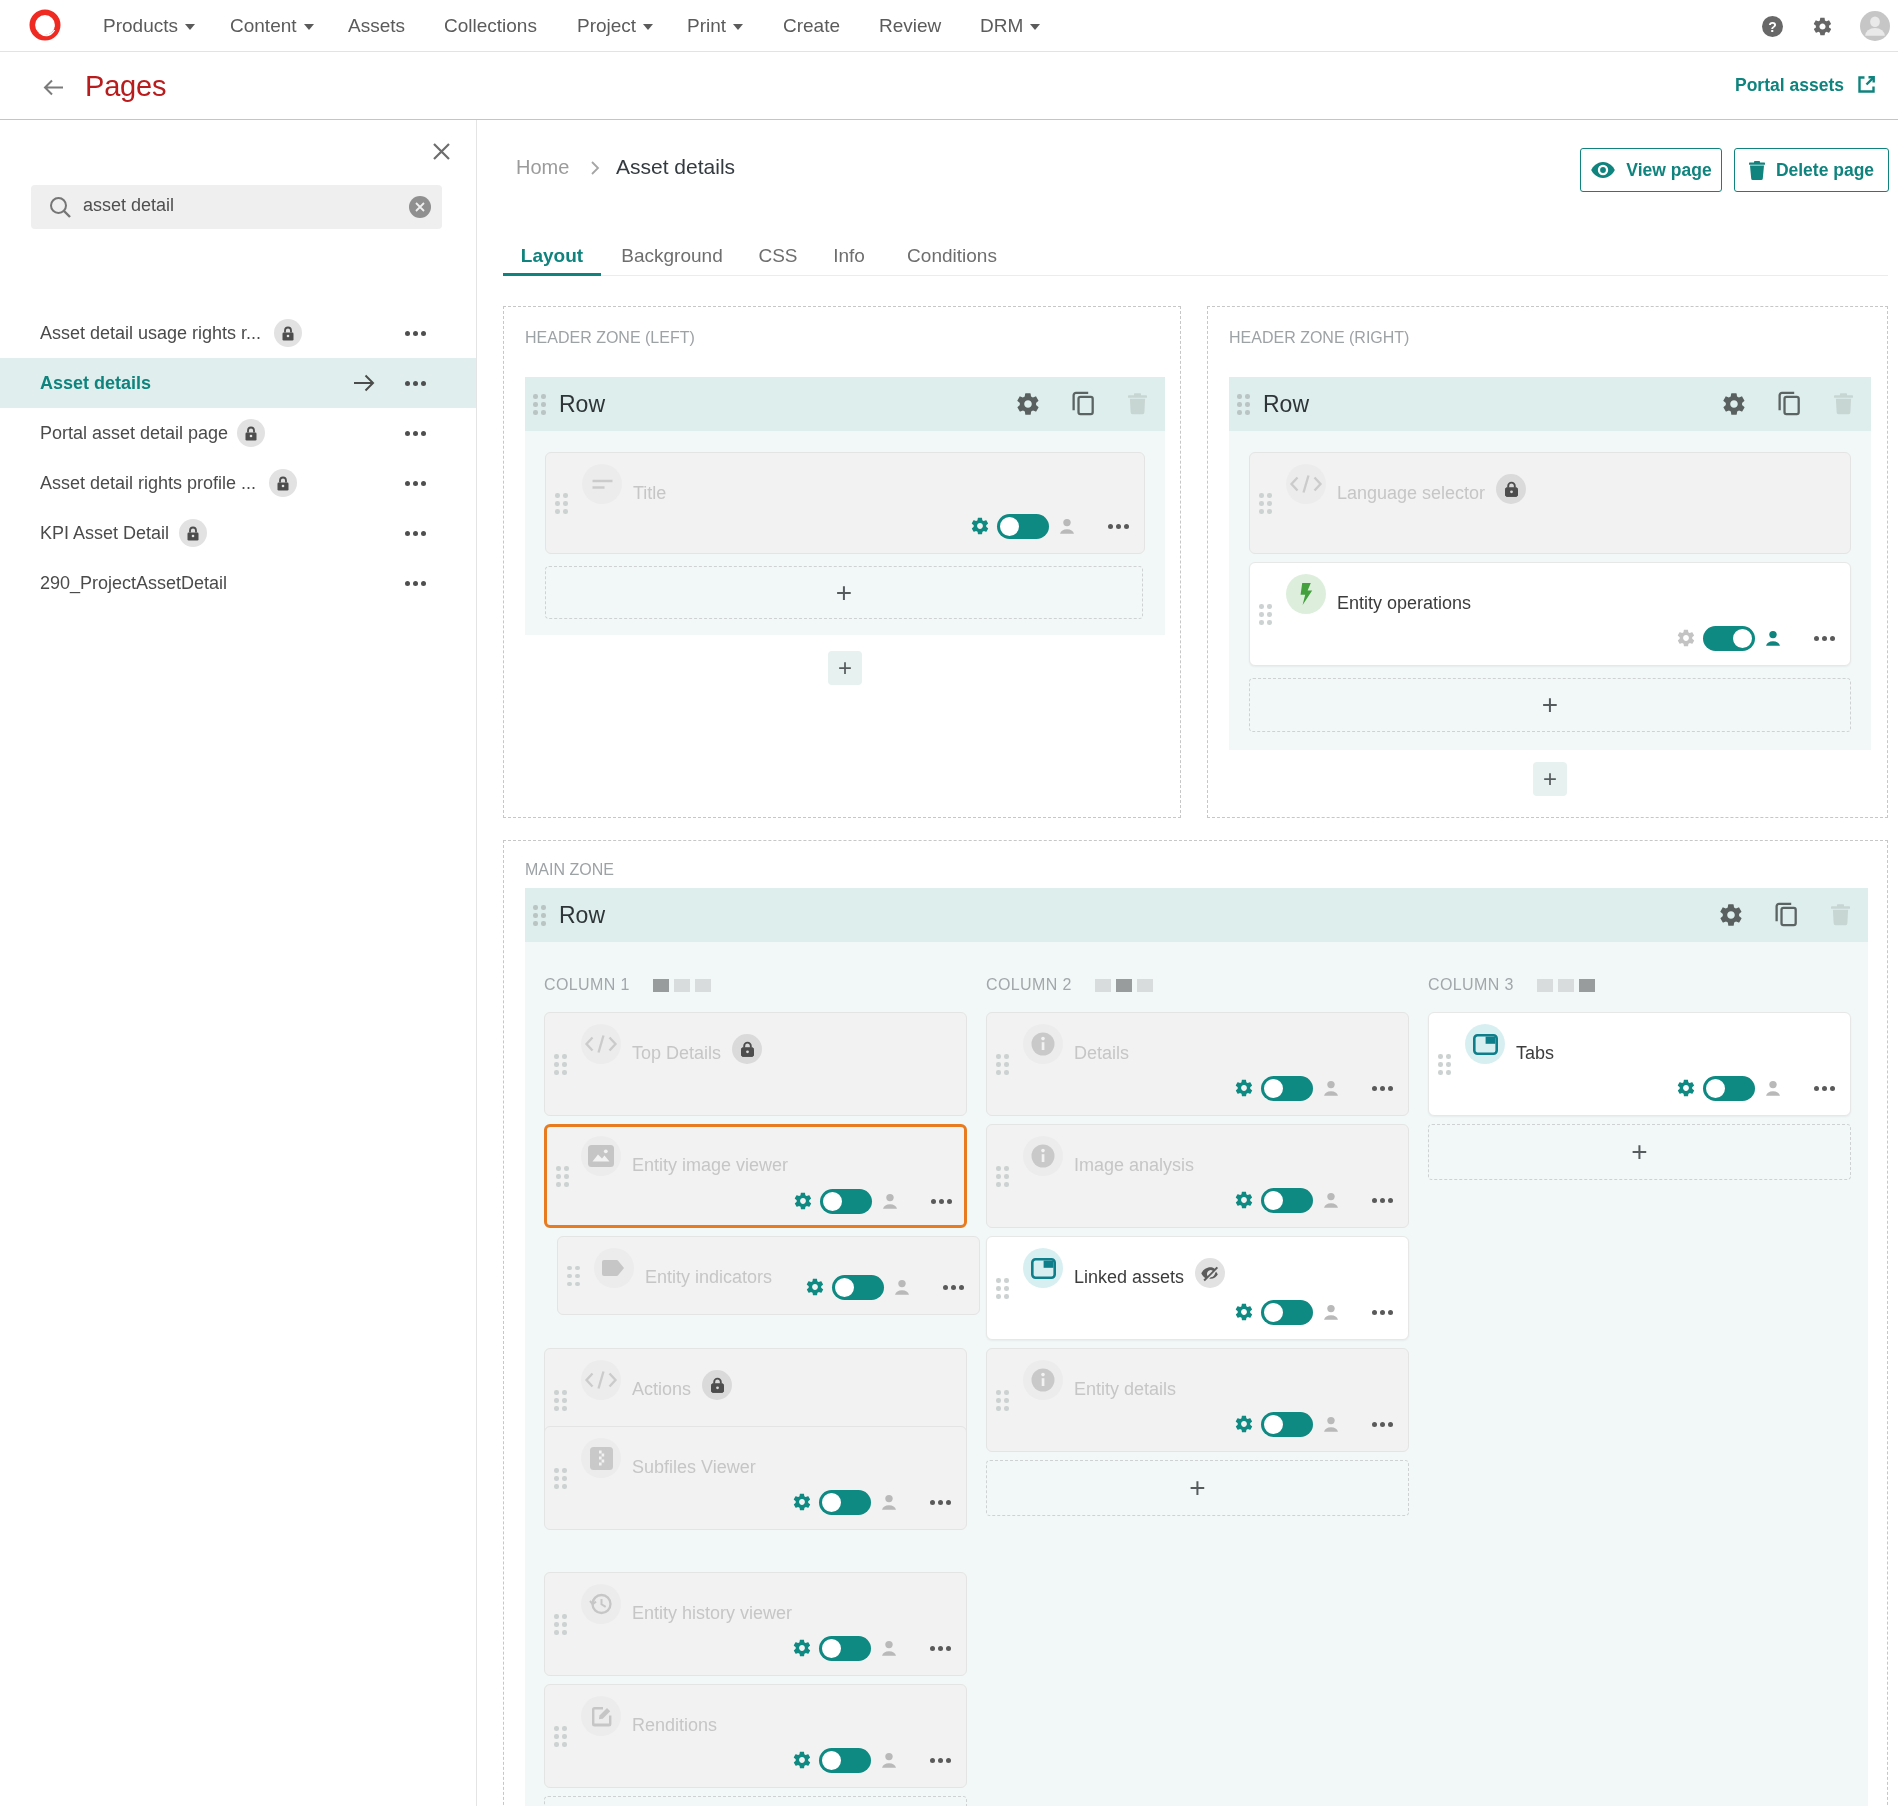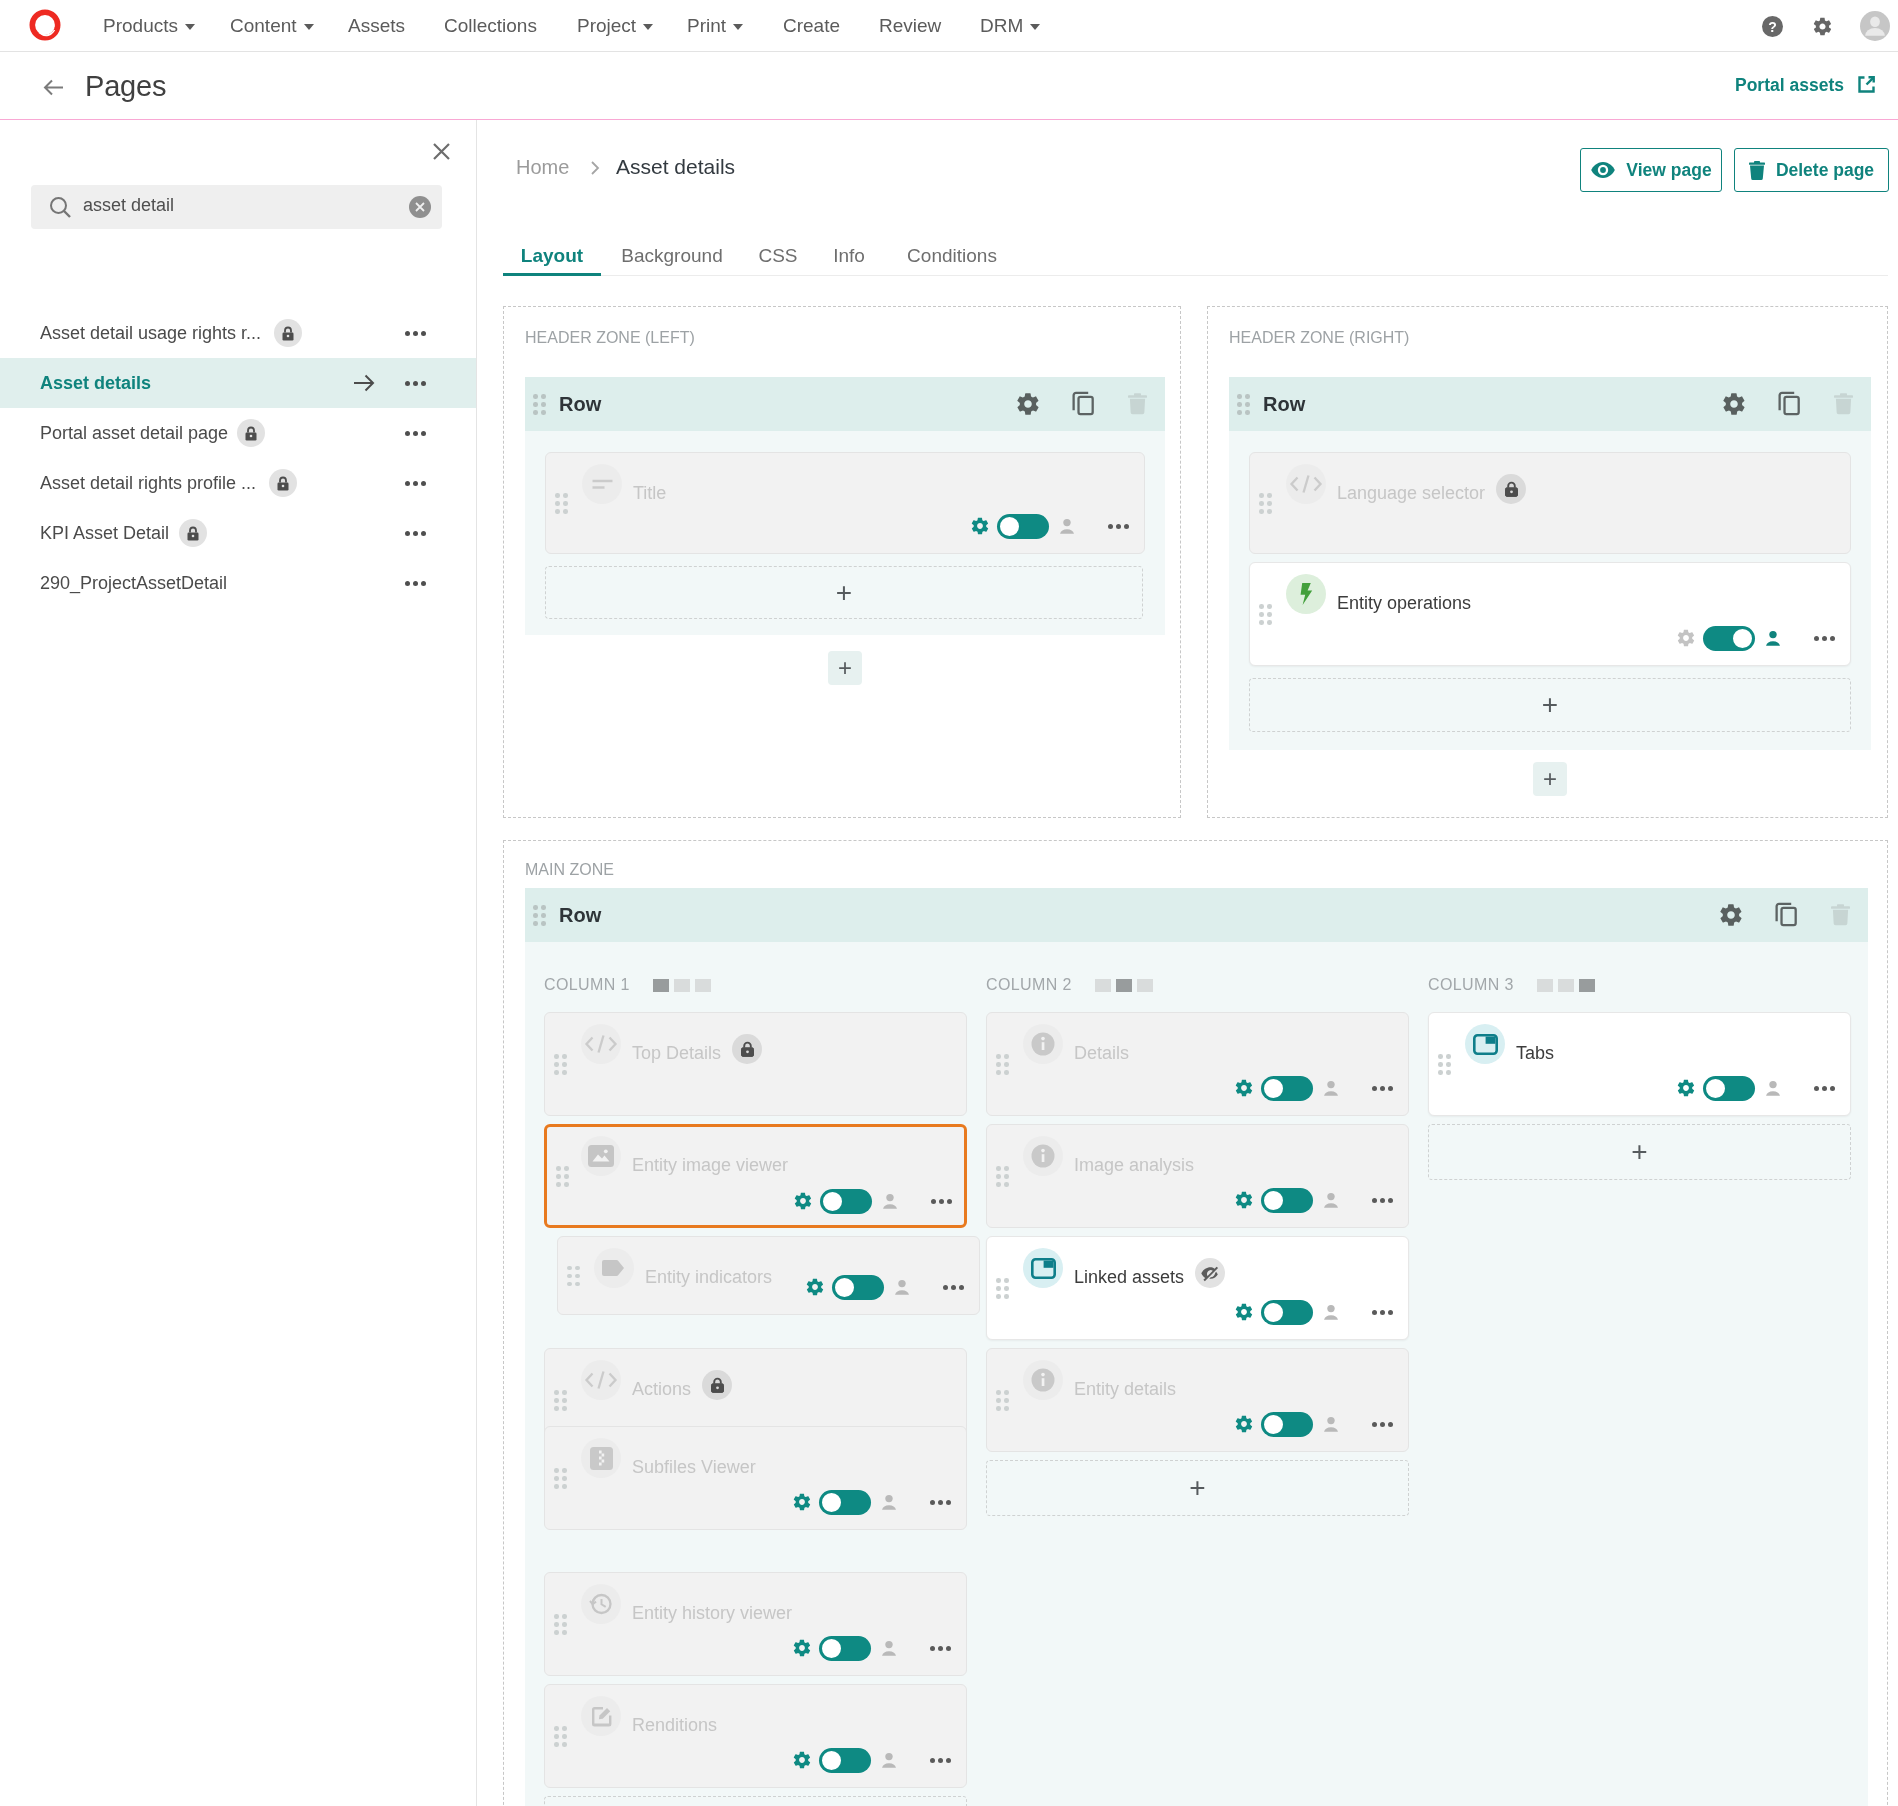--- a/index.html
+++ b/index.html
@@ -4,21 +4,21 @@
 *{margin:0;padding:0;box-sizing:border-box}
 html,body{width:1898px;height:1806px;overflow:hidden;background:#fff;
   font-family:"Liberation Sans",sans-serif;-webkit-font-smoothing:antialiased}
 .abs{position:absolute}
 
 #nav{position:absolute;left:0;top:0;width:1898px;height:52px;background:#fff;border-bottom:1px solid #e3e3e3;z-index:5}
 .nitem{position:absolute;top:0;height:51px;line-height:51px;font-size:19px;color:#5b5b5b;white-space:nowrap}
 .caret{display:inline-block;width:0;height:0;border-left:5px solid transparent;border-right:5px solid transparent;border-top:6px solid #5b5b5b;margin-left:7px;vertical-align:middle}
 
 #pagebar{position:absolute;left:0;top:52px;width:1898px;height:68px;background:#fff;border-bottom:1px solid #f9a8d4}
-#pagetitle{position:absolute;left:85px;top:70px;font-size:29px;color:#404040;font-weight:400;letter-spacing:-.2px}
+#pagetitle{position:absolute;left:85px;top:70px;font-size:29px;color:#b91c1c;font-weight:400;letter-spacing:-.2px}
 
 #side{position:absolute;left:0;top:120px;width:477px;height:1686px;background:#fff;border-right:1px solid #e4e4e4}
 #sbox{position:absolute;left:31px;top:65px;width:411px;height:44px;background:#efefef;border-radius:4px}
 .srow{position:absolute;left:0;width:476px;height:50px}
 .srow .t{position:absolute;left:40px;top:0;height:50px;display:flex;align-items:center;font-size:18px;color:#4b4b4b;white-space:nowrap}
 .srow.sel{background:#e0efed}
 .srow.sel .t{color:#0f837d;font-weight:700}
 .lockb{display:inline-flex;align-items:center;justify-content:center;width:28px;height:28px;border-radius:50%;background:#e2e2e2;margin-left:13px}
 .d3{display:inline-block;width:21px;height:5px}
 .d3 i{float:left;width:5px;height:5px;border-radius:50%;background:#4f4f4f;margin-right:3px}
@@ -28,21 +28,21 @@
 .btn{position:absolute;top:28px;height:44px;border:1px solid #0f837d;border-radius:3px;background:#fff;color:#0f837d;font-size:17.5px;font-weight:700;display:flex;align-items:center;justify-content:center}
 
 #tabs{position:absolute;left:26px;top:113px;width:1385px;height:43px;border-bottom:1px solid #ececec}
 .tab{position:absolute;top:0;height:43px;line-height:45px;font-size:19px;color:#6e6e6e;text-align:center}
 .tab.on{color:#0f837d;font-weight:700;border-bottom:3px solid #0f837d}
 
 .zone{position:absolute;border:1px dashed #c7c7c7}
 .zlabel{position:absolute;left:21px;font-size:16px;color:#9da2a5;letter-spacing:0}
 .row{position:absolute;background:#f2f8f8}
 .rowhead{position:absolute;left:0;top:0;right:0;height:54px;background:#ddeeec}
-.rowhead .rt{position:absolute;left:34px;top:0;height:54px;line-height:54px;font-size:20px;color:#2e3438;font-weight:700}
+.rowhead .rt{position:absolute;left:34px;top:0;height:54px;line-height:54px;font-size:23px;color:#2e3438;font-weight:400}
 
 .dh{position:absolute;width:13px;height:21px}
 .dh i{position:absolute;width:4.5px;height:4.5px;border-radius:50%;background:#ccd1d1}
 .rowhead .dh i{background:#b9c4c3}
 .dh i:nth-child(1){left:0;top:0}.dh i:nth-child(2){left:8px;top:0}
 .dh i:nth-child(3){left:0;top:8px}.dh i:nth-child(4){left:8px;top:8px}
 .dh i:nth-child(5){left:0;top:16px}.dh i:nth-child(6){left:8px;top:16px}
 
 .card{position:absolute;border-radius:6px}
 .card.g{background:#f2f2f2;border:1px solid #e4e4e4}

